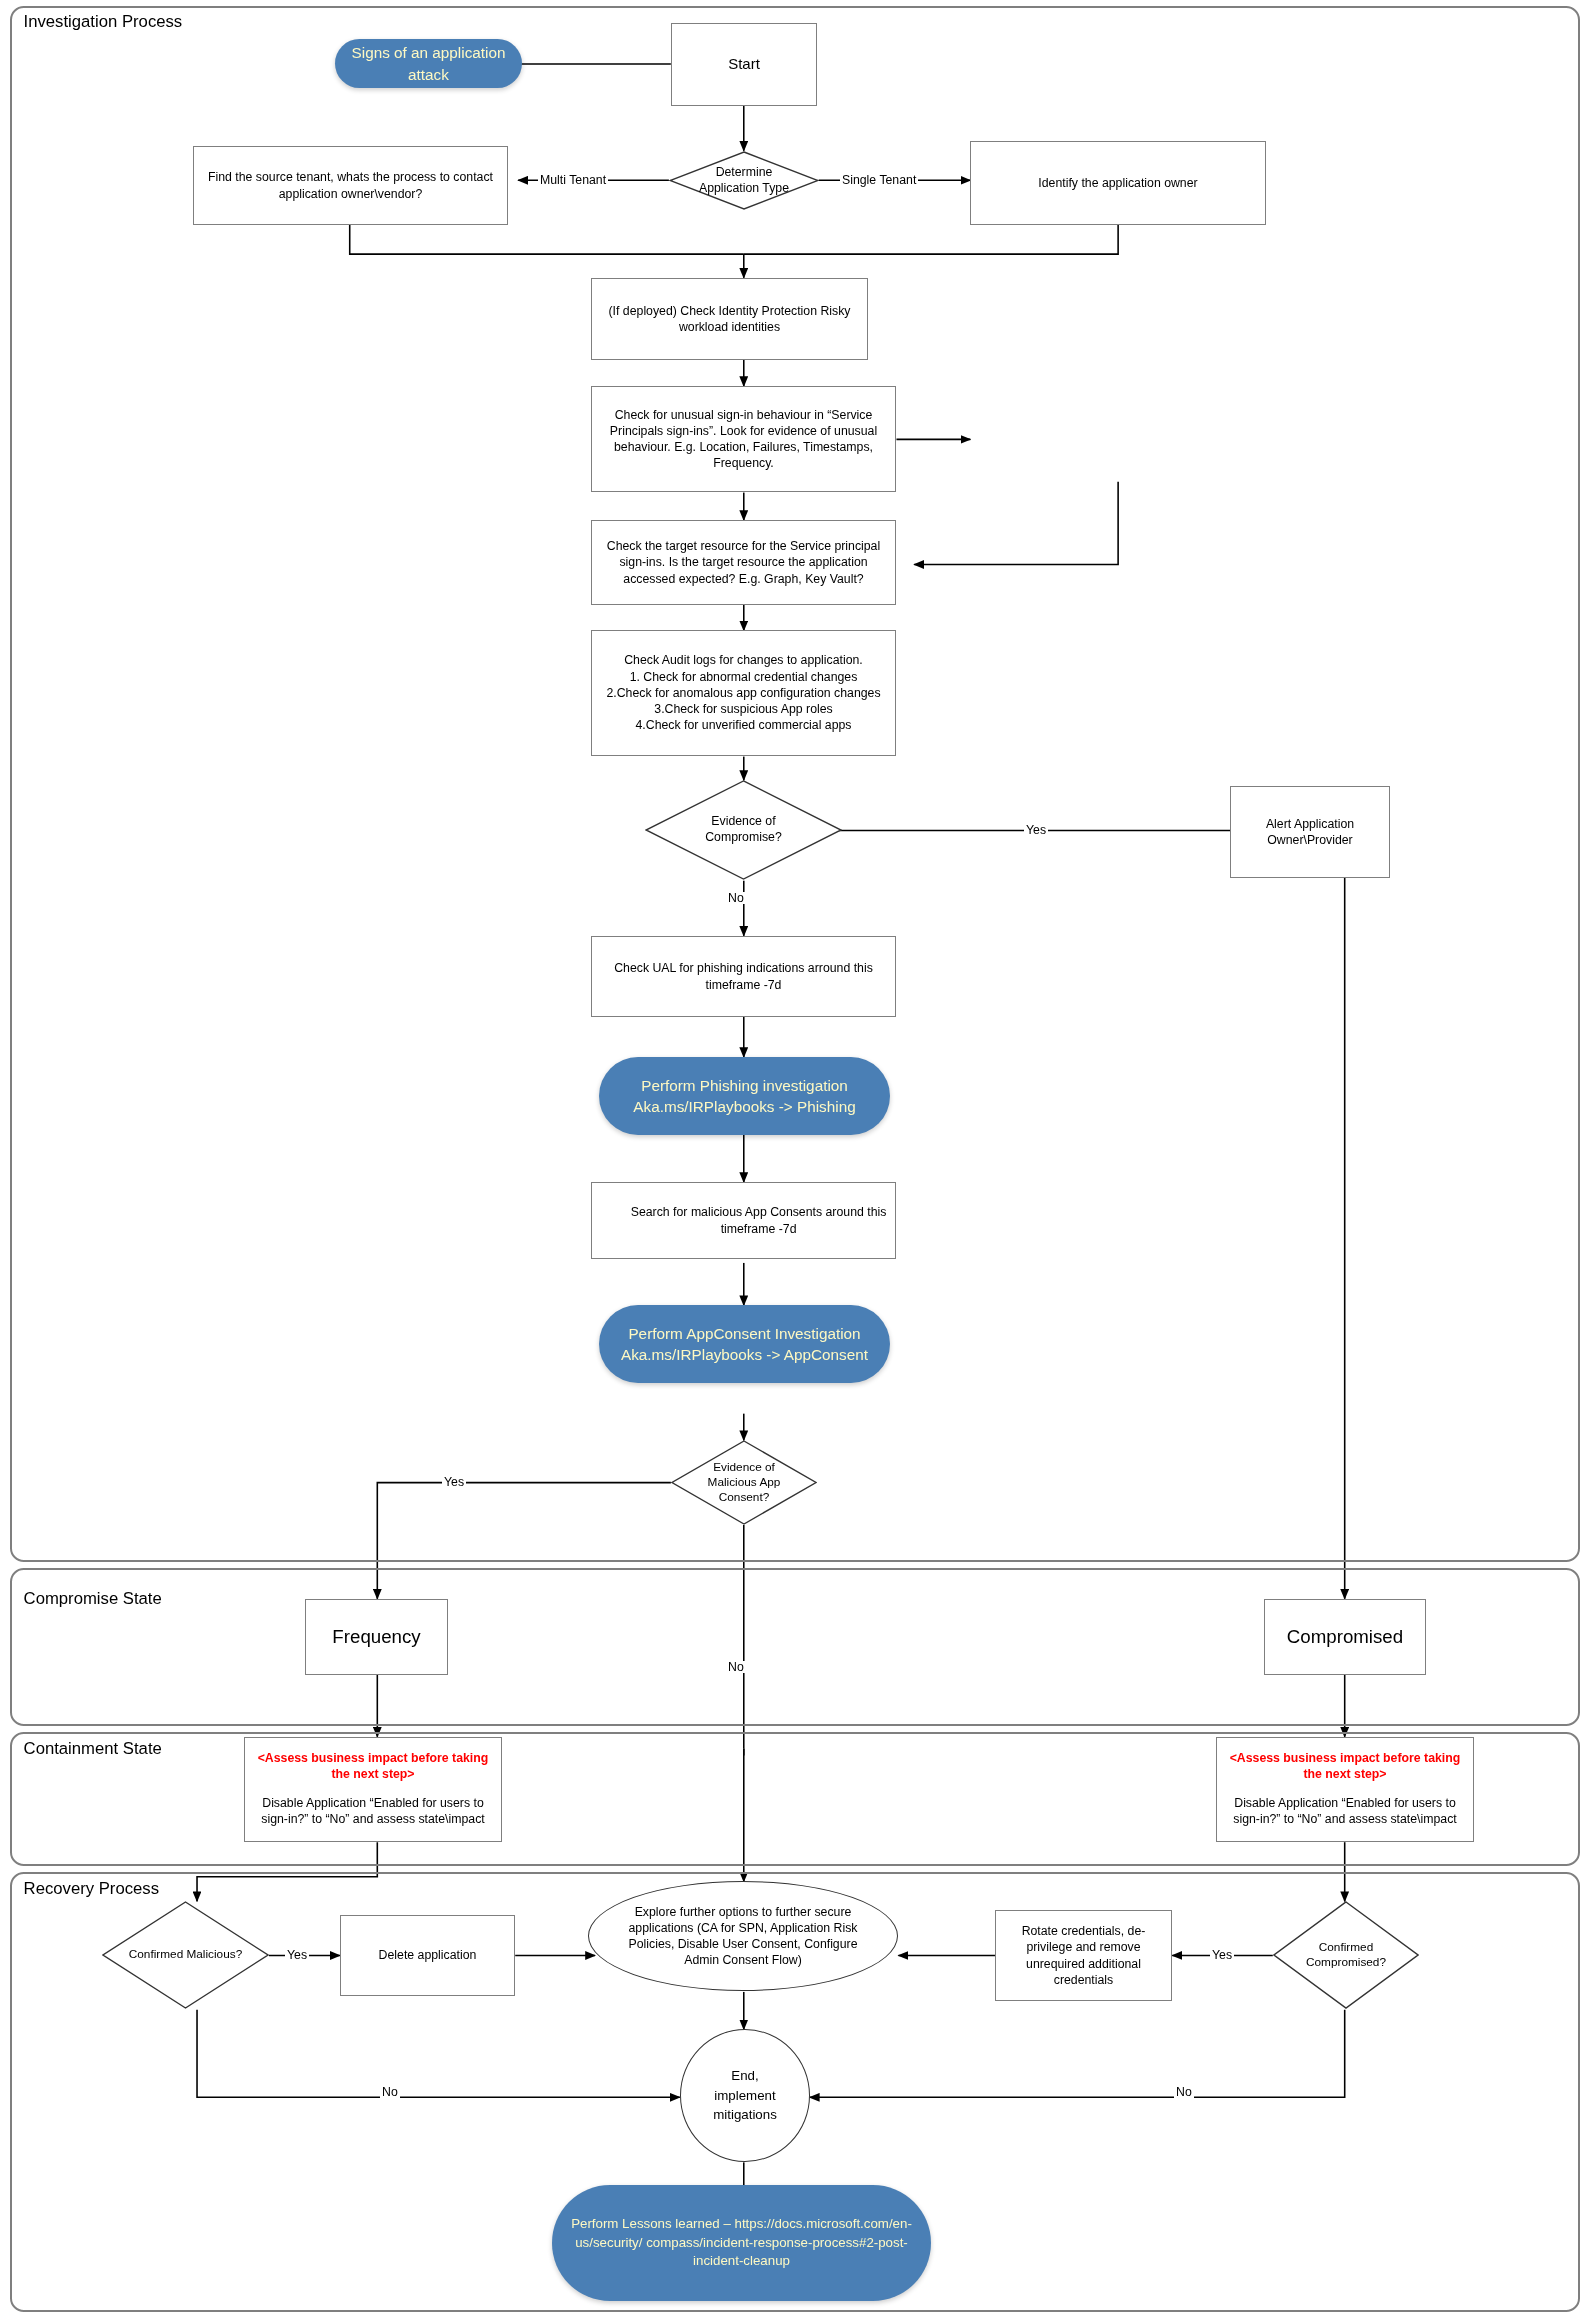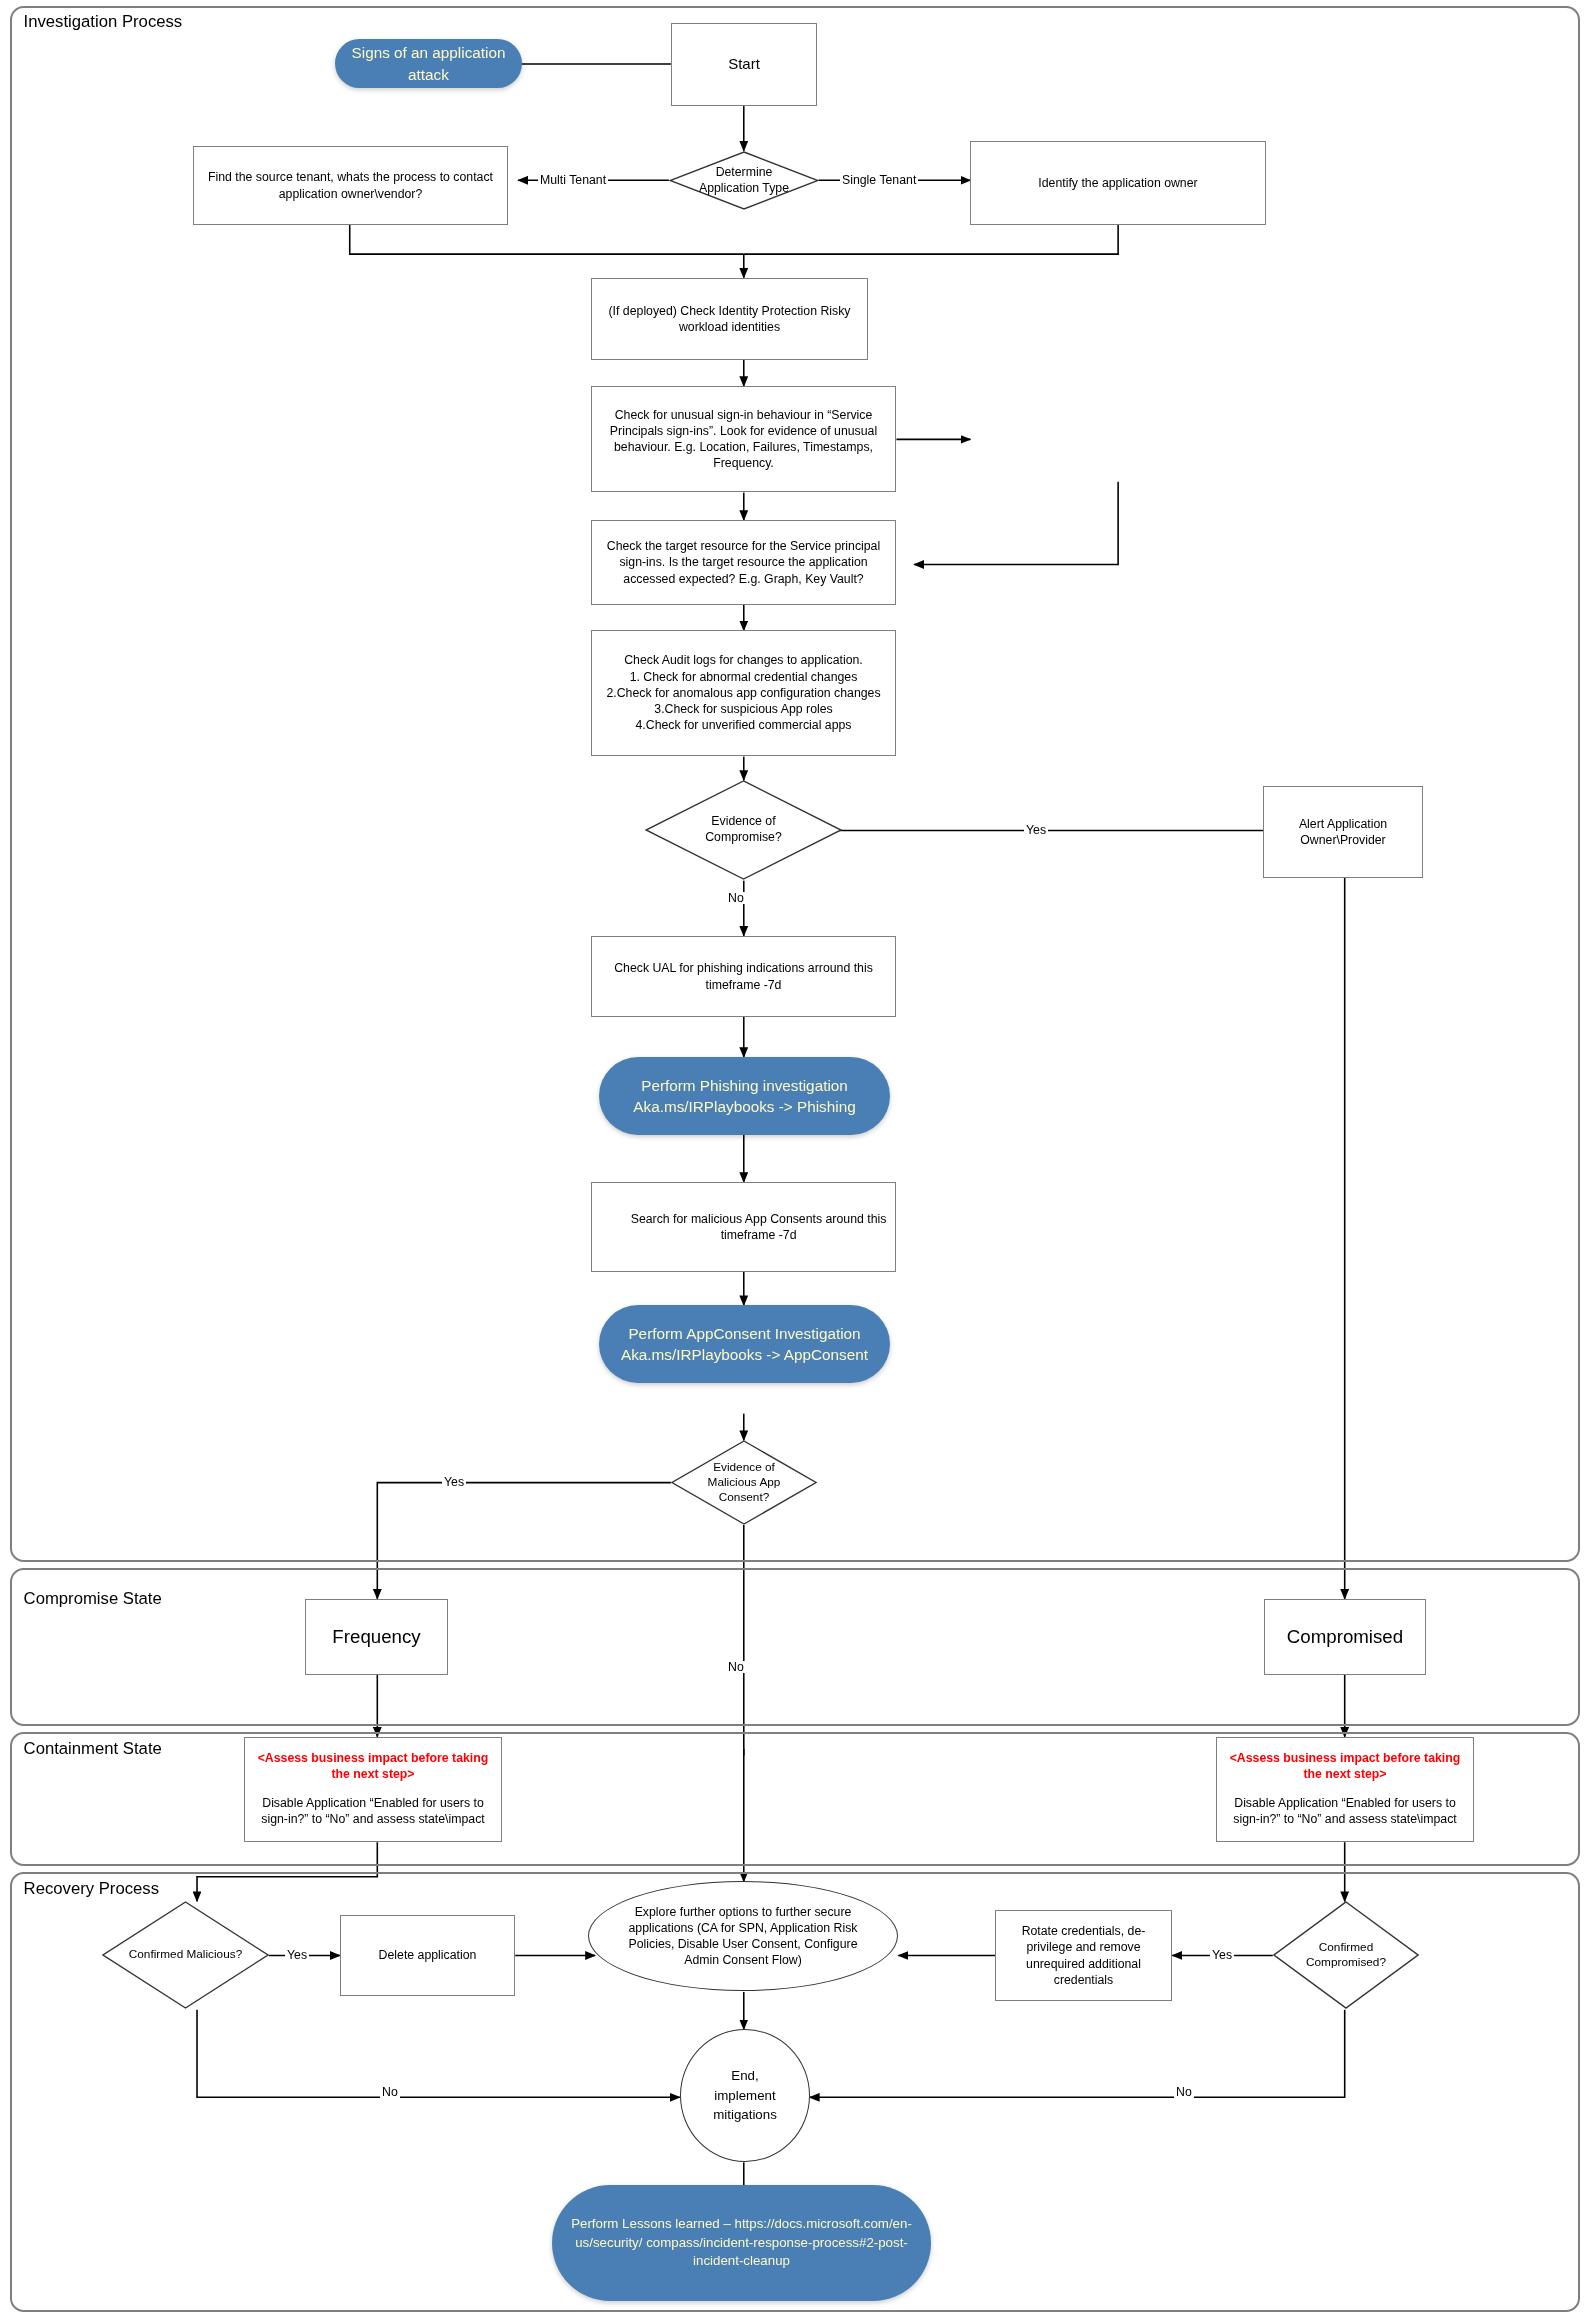--- a/index.html
+++ b/index.html
@@ -258,27 +258,27 @@
 4.Check for unverified commercial apps</div>
 
   <div class="diamond-wrap" style="left:645px; top:780px; width:197px; height:100px;">
     <svg class="diamond-shape" viewBox="0 0 200 102" preserveAspectRatio="none">
       <polygon points="100,1 199,51 100,101 1,51" fill="#ffffff" stroke="#333333" stroke-width="1.4" vector-effect="non-scaling-stroke"></polygon>
     </svg>
     <span class="diamond-label">Evidence of
 Compromise?</span>
   </div>
 
-  <div class="node rect" style="left:1263px; top:786px; width:160px; height:92px;">Alert Application Owner\Provider</div>
+  <div class="node rect" style="left:1230px; top:786px; width:160px; height:92px;">Alert Application Owner\Provider</div>
 
   <div class="node rect" style="left:591px; top:936px; width:305px; height:81px;">Check UAL for phishing indications arround this timeframe -7d</div>
 
   <div class="node pill" style="left:599px; top:1057px; width:291px; height:78px;">Perform Phishing investigation Aka.ms/IRPlaybooks -&gt; Phishing</div>
 
-  <div class="node rect" style="left:591px; top:1182px; width:305px; height:90px;padding-left:37px;">Search for malicious App Consents around this timeframe -7d</div>
+  <div class="node rect" style="left:591px; top:1182px; width:305px; height:77px;padding-left:37px;">Search for malicious App Consents around this timeframe -7d</div>
 
   <div class="node pill" style="left:599px; top:1305px; width:291px; height:78px;">Perform AppConsent Investigation Aka.ms/IRPlaybooks -&gt; AppConsent</div>
 
   <div class="diamond-wrap" style="left:671px; top:1440px; width:146px; height:85px;">
     <svg class="diamond-shape" viewBox="0 0 148 86" preserveAspectRatio="none">
       <polygon points="74,1 147,43 74,85 1,43" fill="#ffffff" stroke="#333333" stroke-width="1.4" vector-effect="non-scaling-stroke"></polygon>
     </svg>
     <span class="diamond-label" style="font-size:11.8px;">Evidence of
 Malicious App
 Consent?</span>

